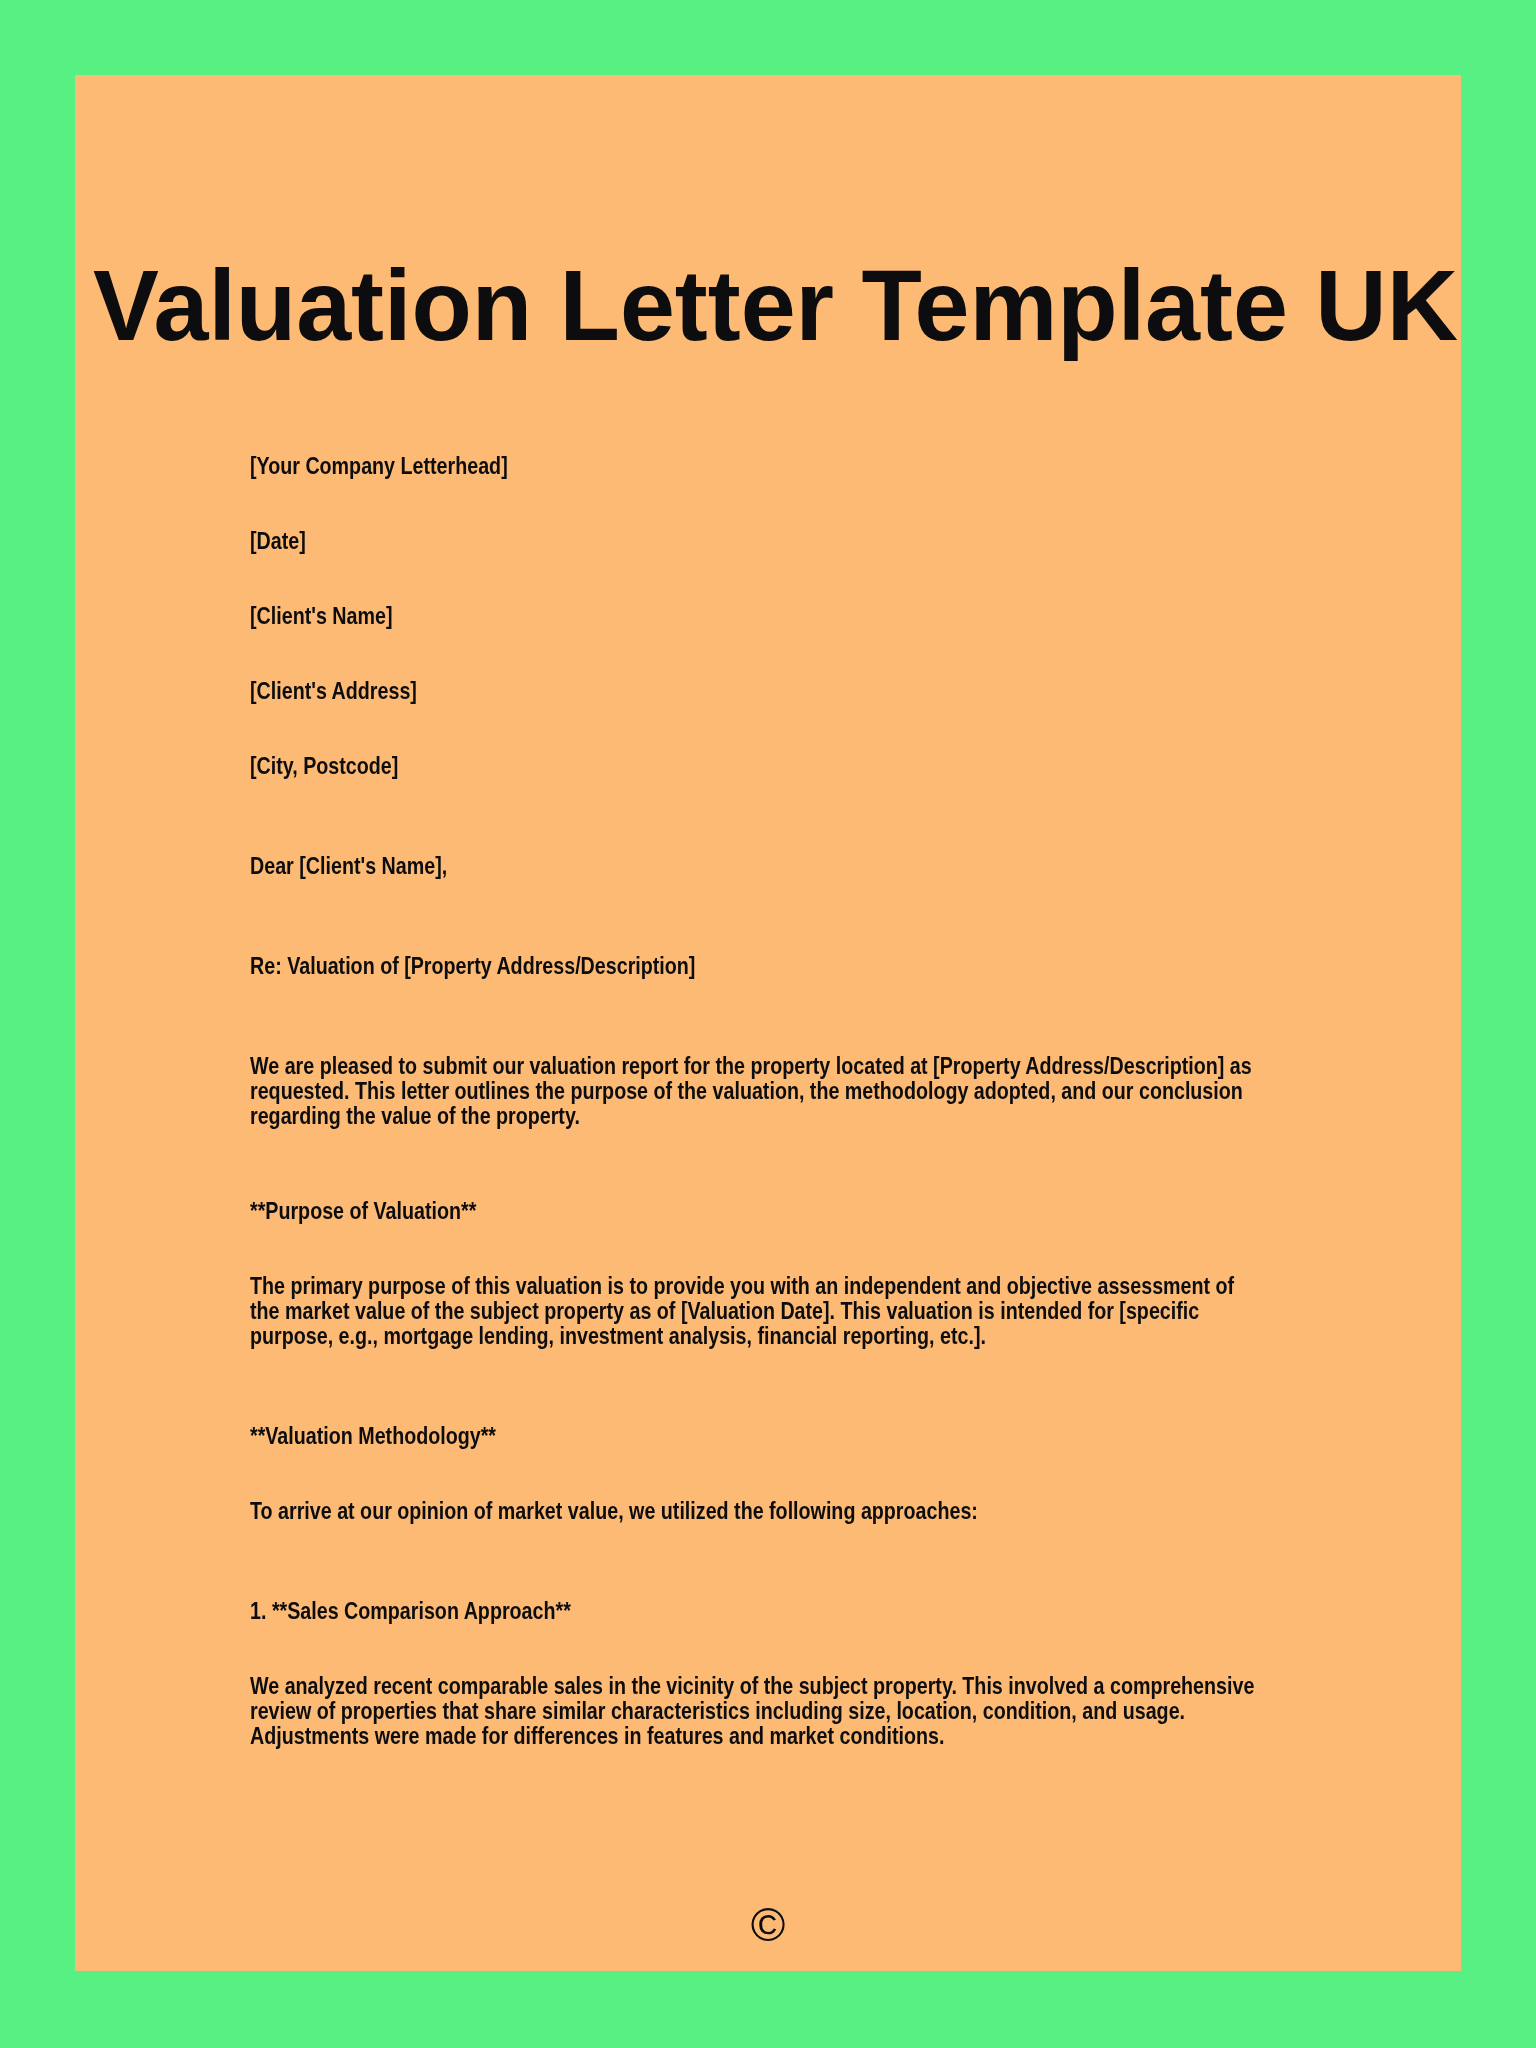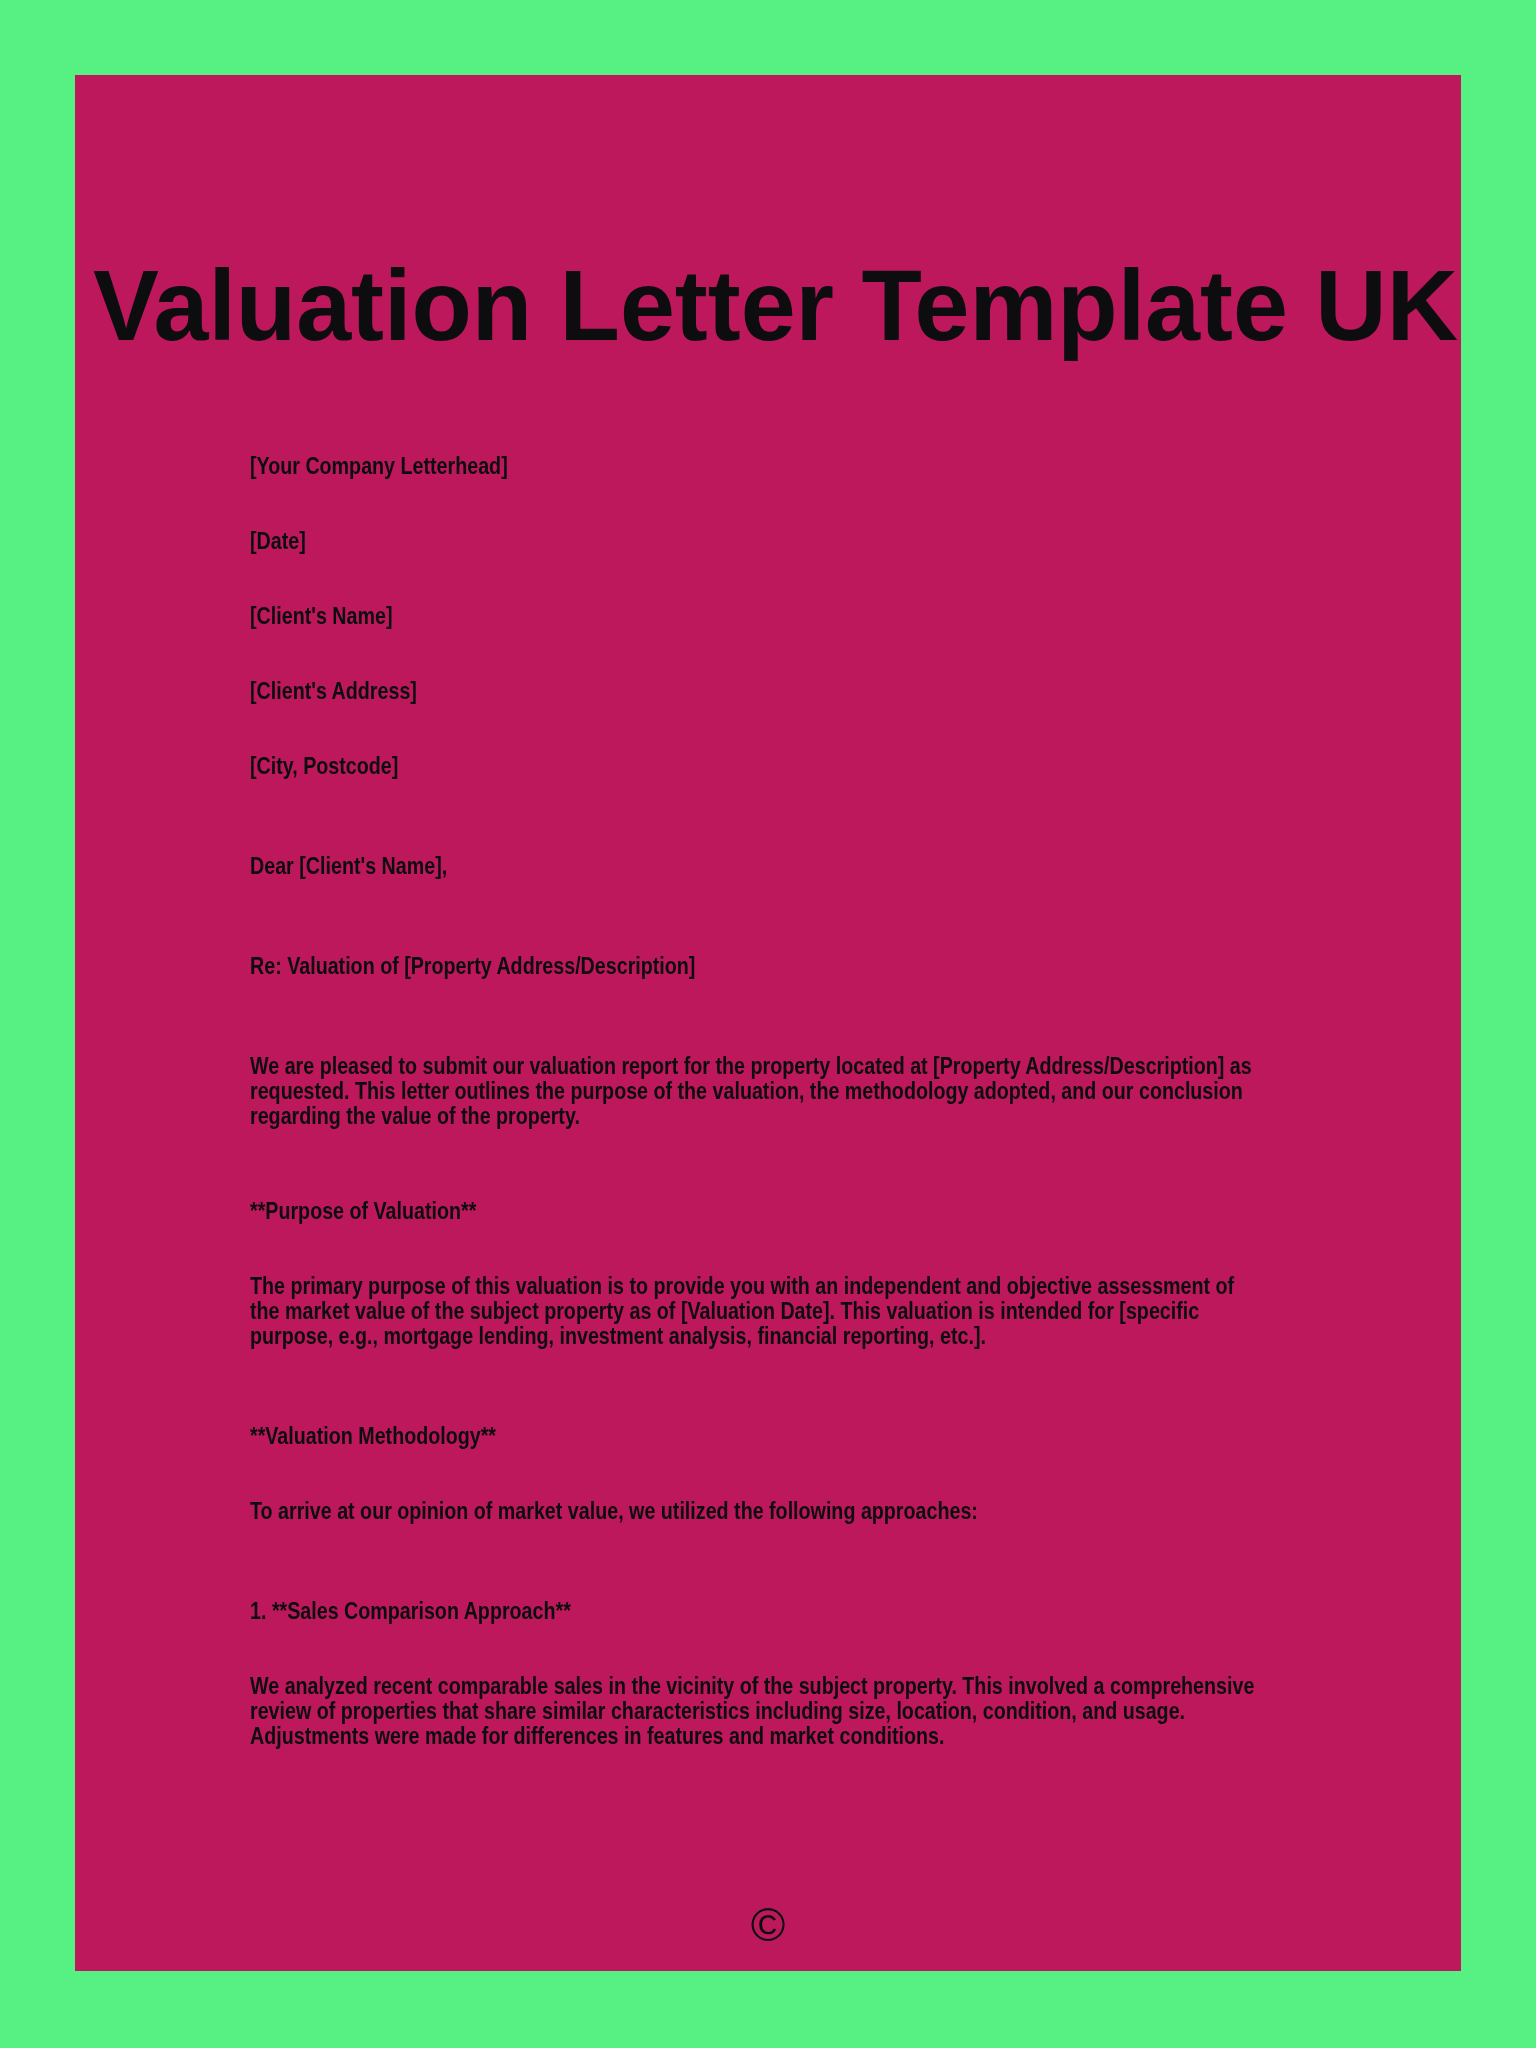--- a/index.html
+++ b/index.html
@@ -13,21 +13,21 @@
     background: #57f083;
     overflow: hidden;
     font-family: "Liberation Sans", sans-serif;
   }
   .paper {
     position: absolute;
     left: 75px;
     top: 75px;
     width: 1386px;
     height: 1896px;
-    background: #be185d;
+    background: #fdba74;
     overflow: hidden;
   }
   .title-svg {
     position: absolute;
     left: 18px;
     top: 147px;
     width: 1365px;
     height: 165px;
     overflow: visible;
   }

